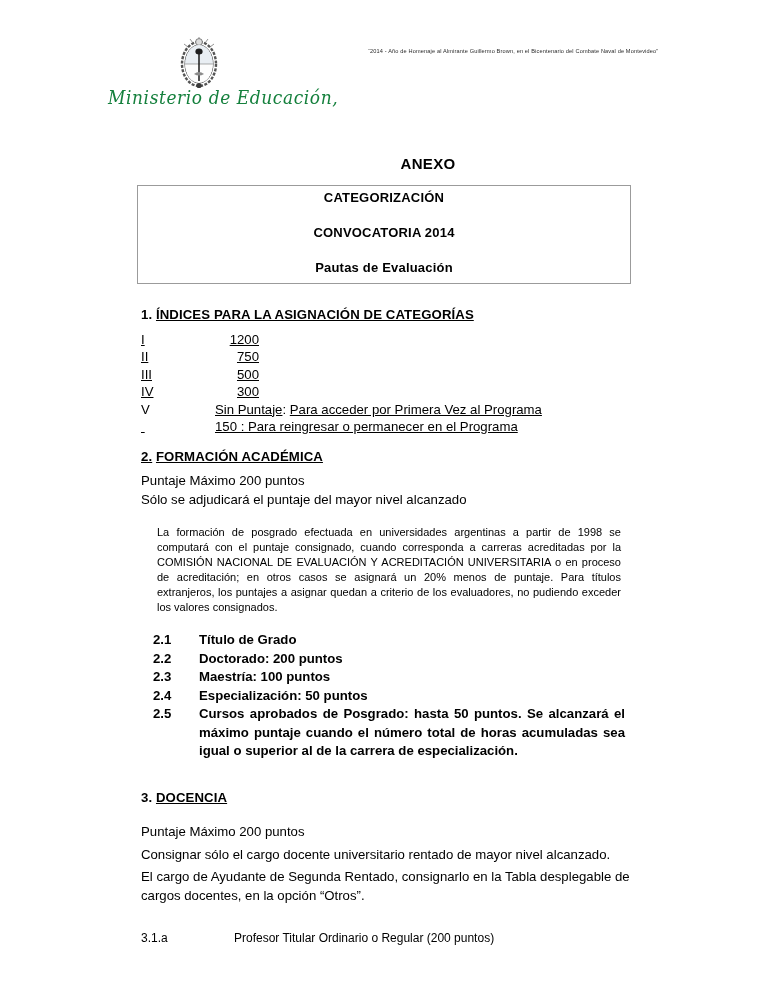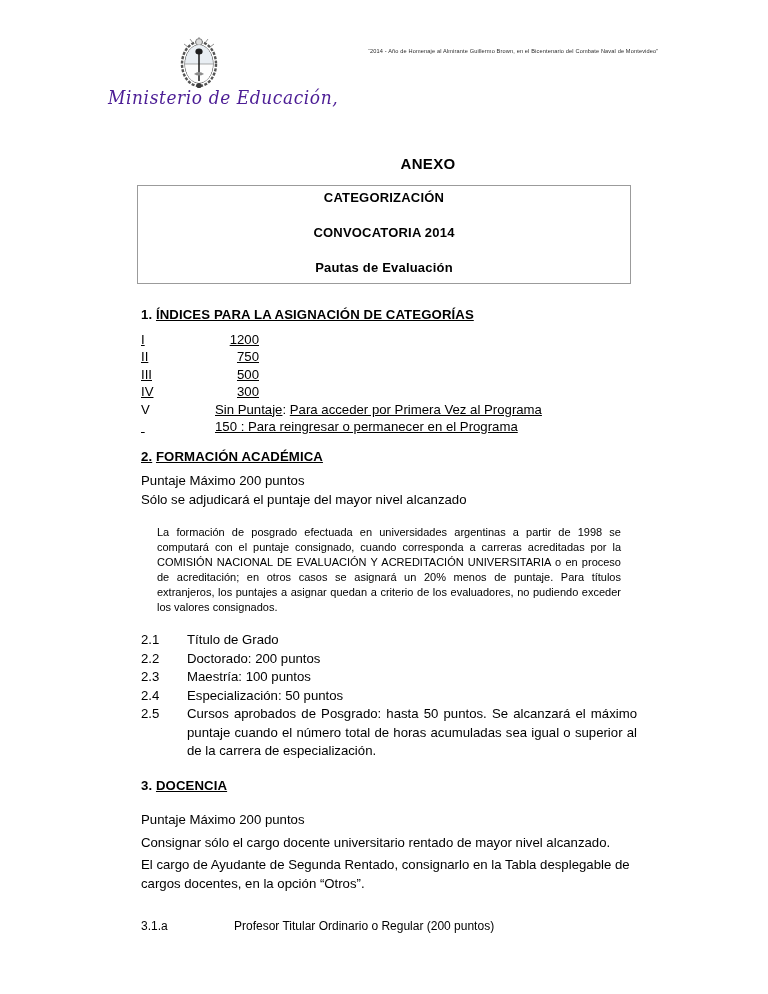--- a/index.html
+++ b/index.html
@@ -42,21 +42,21 @@
   .crest svg { display: block; }
 
   .ministry-script {
     position: absolute;
     left: 8px;
     top: 58px;
     font-family: "DejaVu Serif", "Liberation Serif", serif;
     font-style: italic;
     font-size: 17px;
     letter-spacing: 0.6px;
-    color: #4c1d95;
+    color: #15803d;
     white-space: nowrap;
     transform: scaleY(1.05);
   }
 
   .header-motto {
     position: absolute;
     left: 268px;
     top: 18px;
     font-size: 5.6px;
     letter-spacing: 0.15px;
@@ -152,21 +152,21 @@
     font-size: 11px;
     line-height: 15px;
   }
   p.plain {
     margin: 0;
     font-size: 13.2px;
     line-height: 18.5px;
   }
 
   
-  .numlist { margin: 0; }
+  .numlist { margin: 12px; font-weight: bold; }
   .numrow {
     display: flex;
     align-items: flex-start;
     font-size: 13.2px;
     line-height: 18.5px;
   }
   .numrow .nn {
     width: 46px;
     flex: 0 0 46px;
   }

